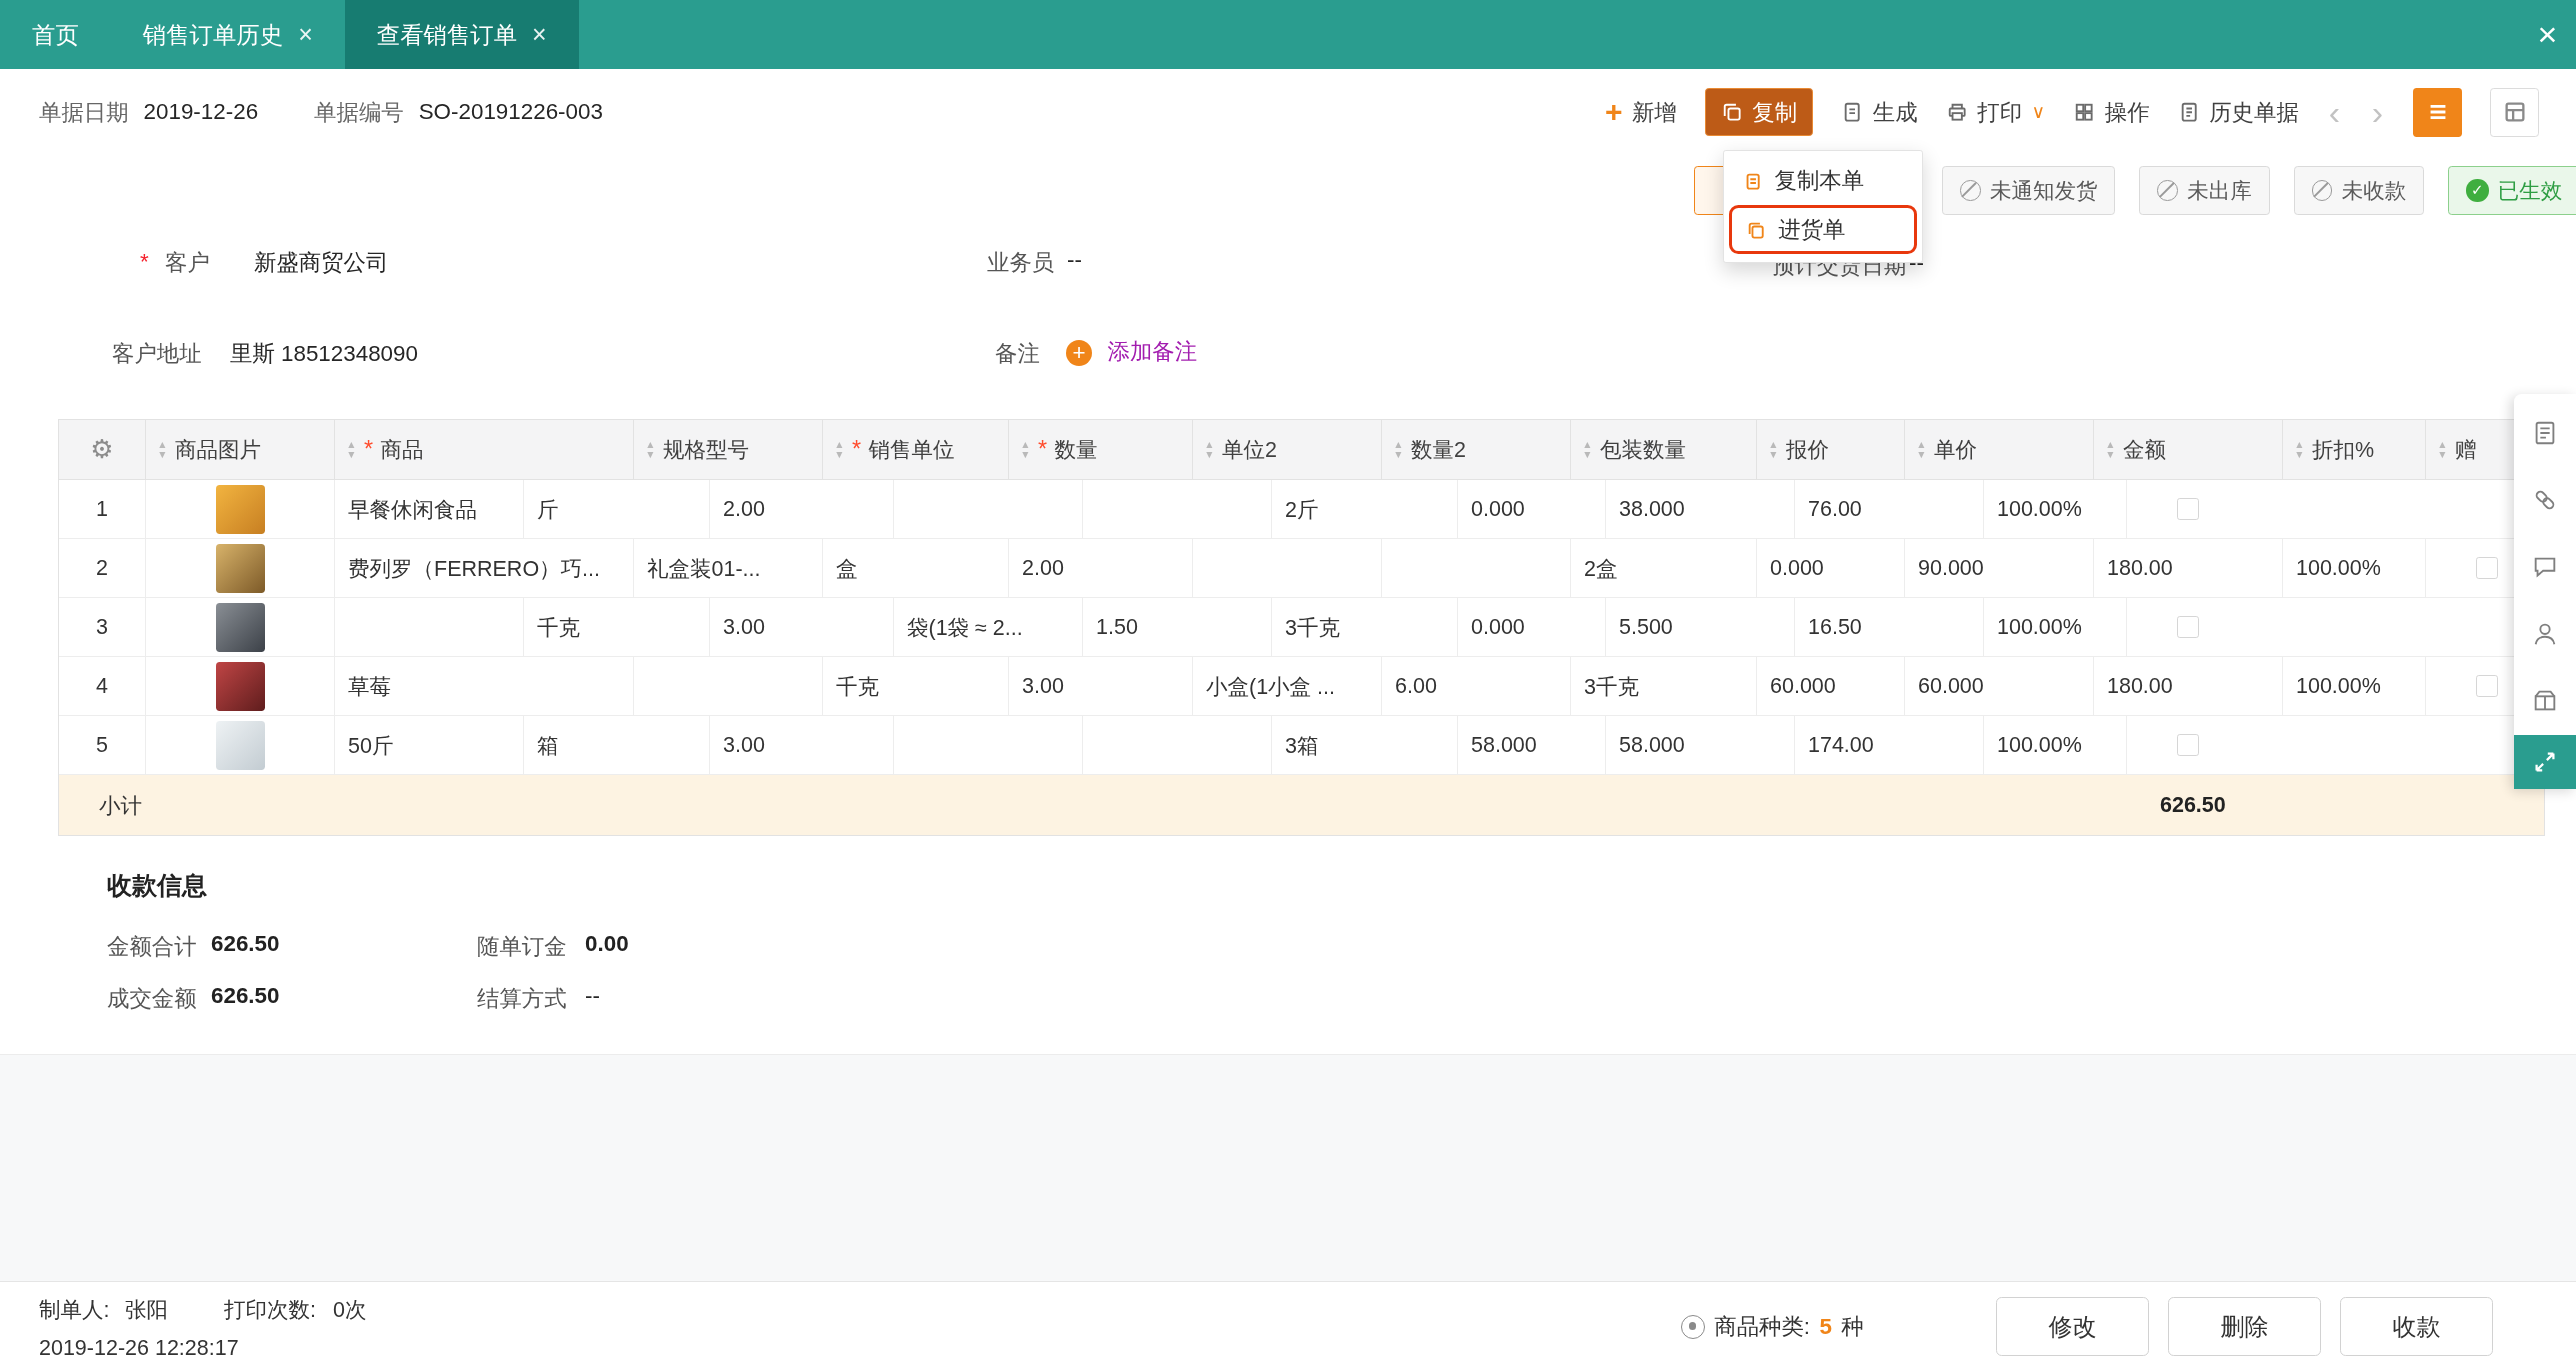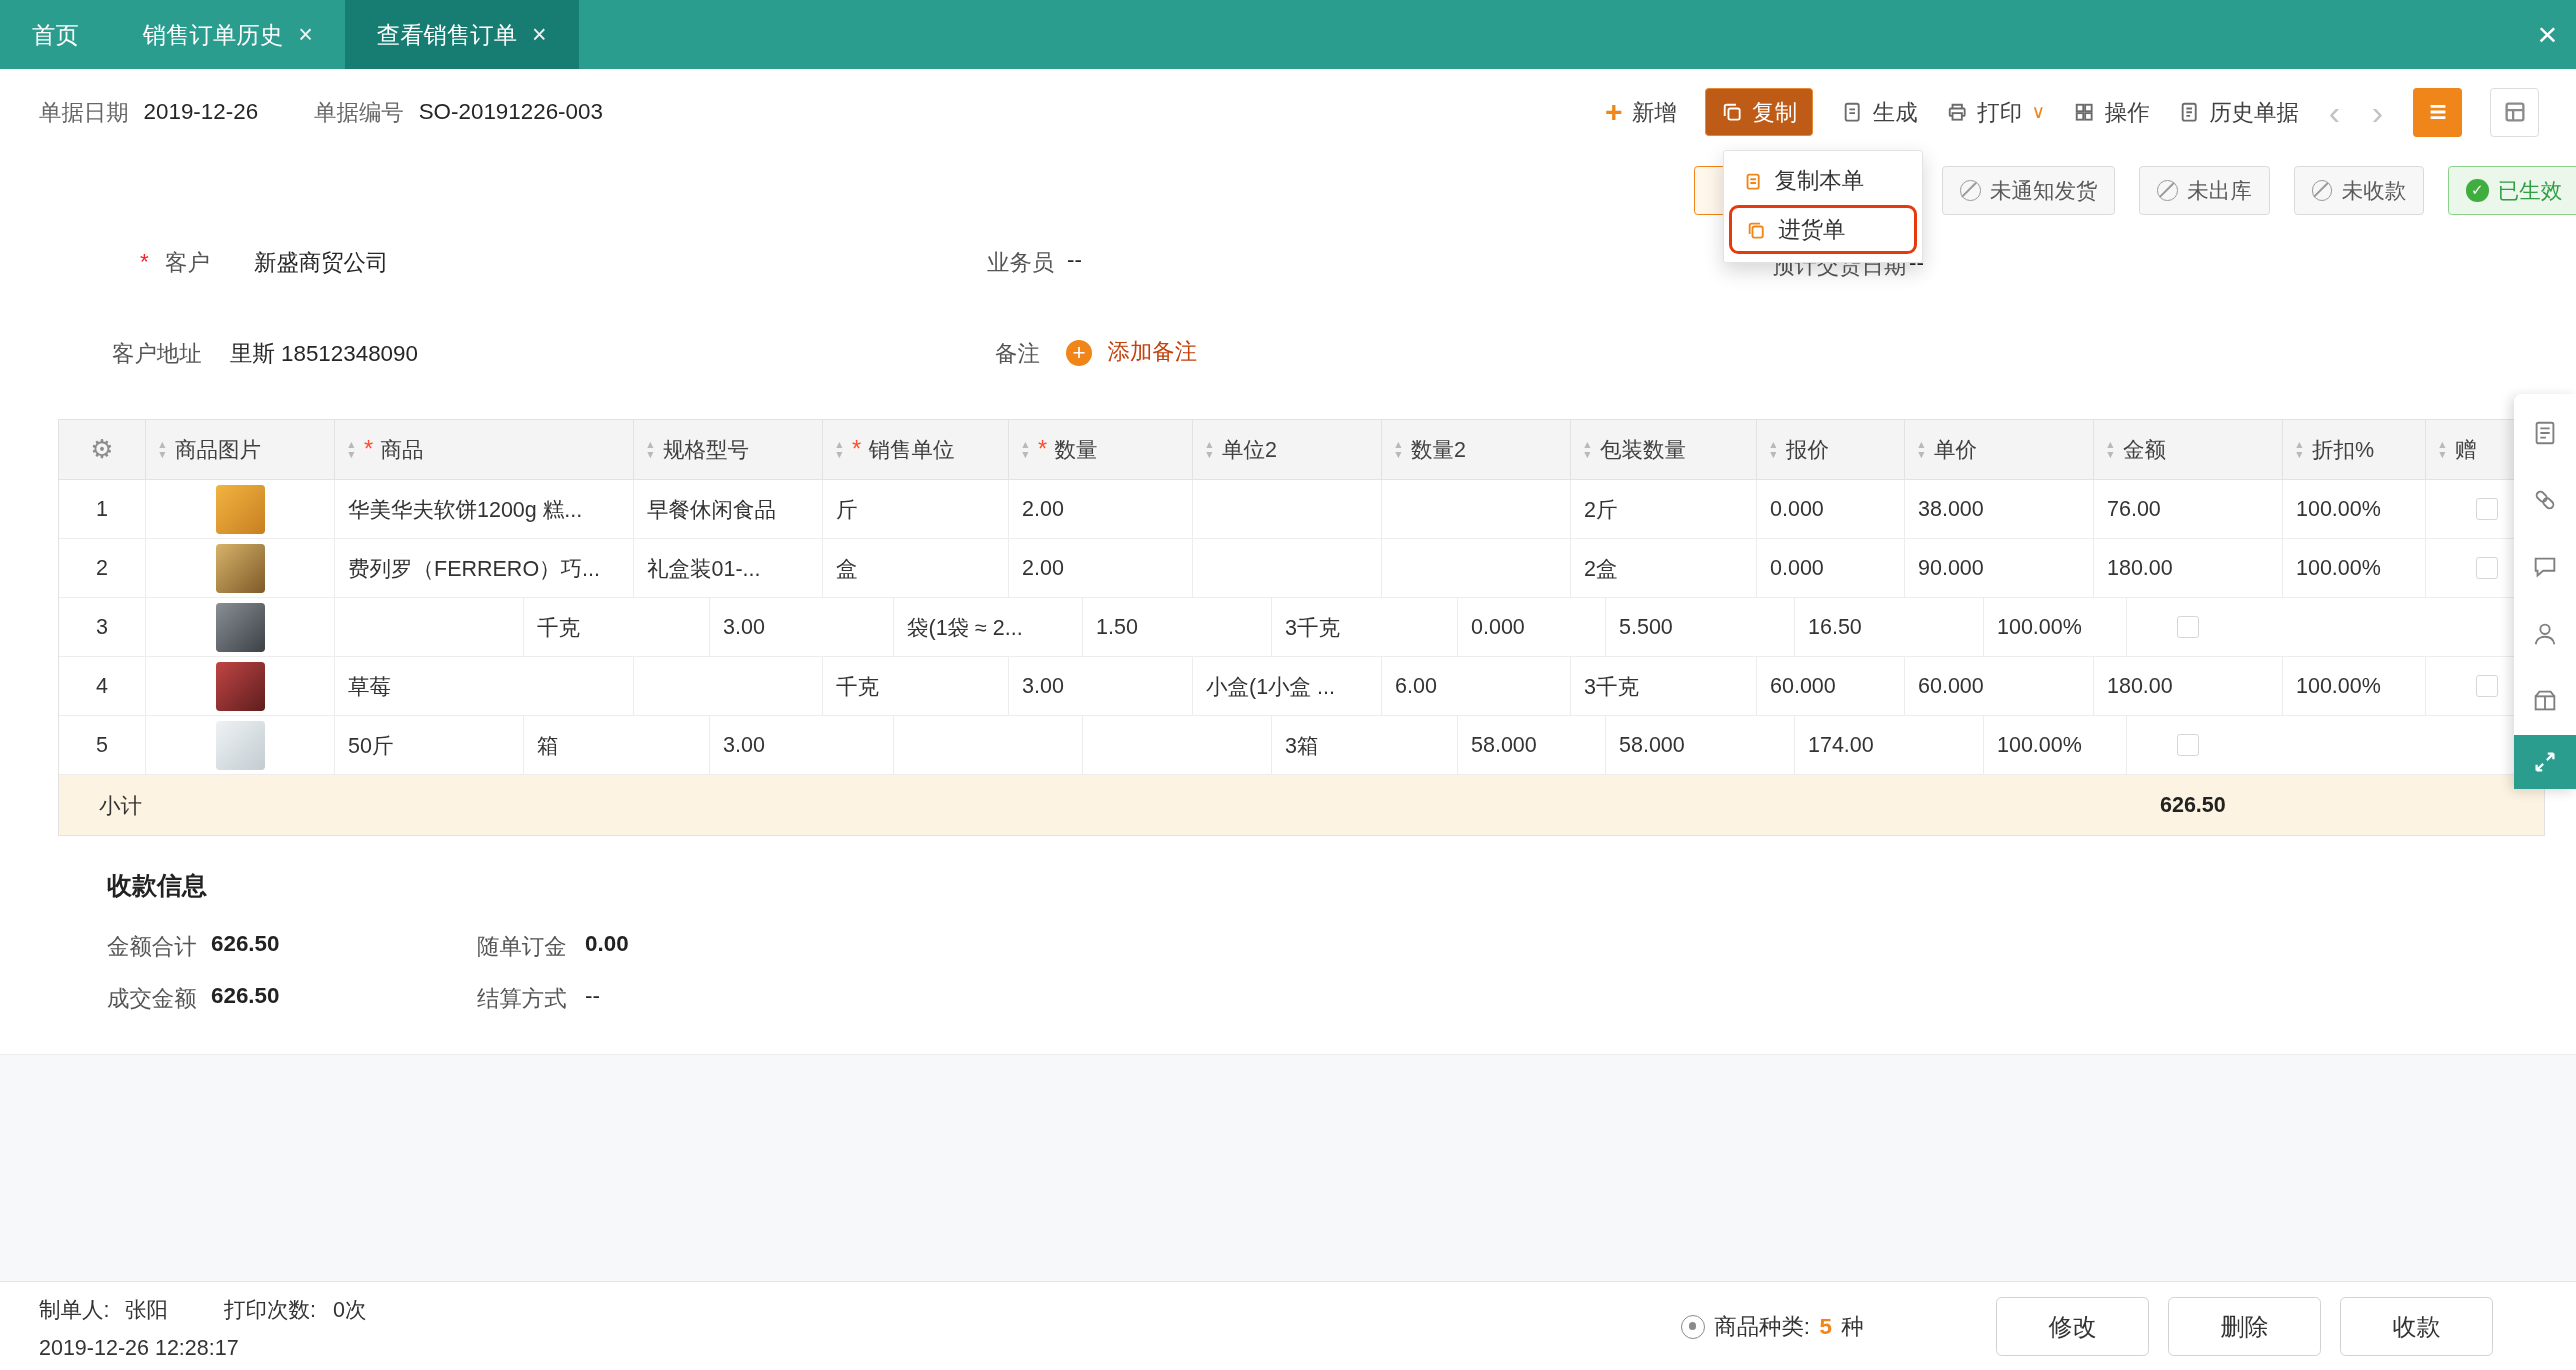--- a/index.html
+++ b/index.html
@@ -46,21 +46,21 @@
   .noicon { width:20.6px; height:20.6px; border:1.9px solid #9a9a9a; border-radius:50%; position:relative; flex:0 0 auto; }
   .noicon::after { content:""; position:absolute; left:-1.9px; top:7.5px; width:19.6px; height:1.9px; background:#9a9a9a; transform:rotate(-45deg); }
   .badge.green { background:#eaf7ea; border-color:#8cd08c; color:#2f9e44; }
   .chkicon { width:22.4px; height:22.4px; border-radius:50%; background:#3fae3f; color:#fff; display:flex; align-items:center; justify-content:center; font-size:15px; flex:0 0 auto; }
   .badge-fragment { position:absolute; top:166px; left:1694px; width:58px; height:49px; border:1.9px solid #f08519; border-radius:3.7px; background:#fff6ec; z-index:5; }
 
   
   .star { color:#f5222d; margin-right:5.6px; }
   .f-lbl { color:#555; }
   .f-val { color:#262626; }
-  .addnote { color:#c2410c; cursor:pointer; }
+  .addnote { color:#a21caf; cursor:pointer; }
   .pluscirc { display:inline-flex; width:26px; height:26px; border-radius:50%; background:#f08519; color:#fff; align-items:center; justify-content:center; font-size:22.4px; line-height:26px; vertical-align:middle; }
 
   
   .ptable { position:absolute; left:58px; top:419px; width:2487px; background:#fff; border:0.9px solid #e2e2e2; z-index:30; }
   .thead { display:flex; background:#f4f4f5; border-bottom:0.9px solid #e2e2e2; height:60px; }
   .th { display:flex; align-items:center; gap:7.5px; padding:0 11.2px; border-right:0.9px solid #e2e2e2; font-size:21.5px; color:#404040; overflow:hidden; white-space:nowrap; flex:0 0 auto; }
   .th.c { justify-content:center; padding:0; }
   .th:last-child { border-right:none; }
   .sort { display:flex; flex-direction:column; font-size:10.3px; line-height:9.3px; color:#b9b9b9; }
   .sort i { font-style:normal; }
@@ -342,21 +342,20 @@
         </span>
         <span>赠</span>
       </div>
     </div>
   <div id="table-body">
       <div class="tr">
         <div class="td c" style="width: 87px;">1</div>
         <div class="td c" style="width: 189px;">
           <div class="thumb" style="background: linear-gradient(135deg, rgb(242, 180, 64), rgb(199, 127, 34));"></div>
         </div>
-        <div class="td" style="width: 299px;">华美华夫软饼1200g 糕...</div>
         <div class="td" style="width: 189px; font-family: Liberation Mono, monospace;">早餐休闲食品</div>
         <div class="td" style="width: 186px;">斤</div>
         <div class="td" style="width: 184px;">2.00</div>
         <div class="td" style="width: 189px;"></div>
         <div class="td" style="width: 189px;"></div>
         <div class="td" style="width: 186px;">2斤</div>
         <div class="td" style="width: 148px;">0.000</div>
         <div class="td" style="width: 189px;">38.000</div>
         <div class="td" style="width: 189px;">76.00</div>
         <div class="td" style="width: 143px;">100.00%</div>

